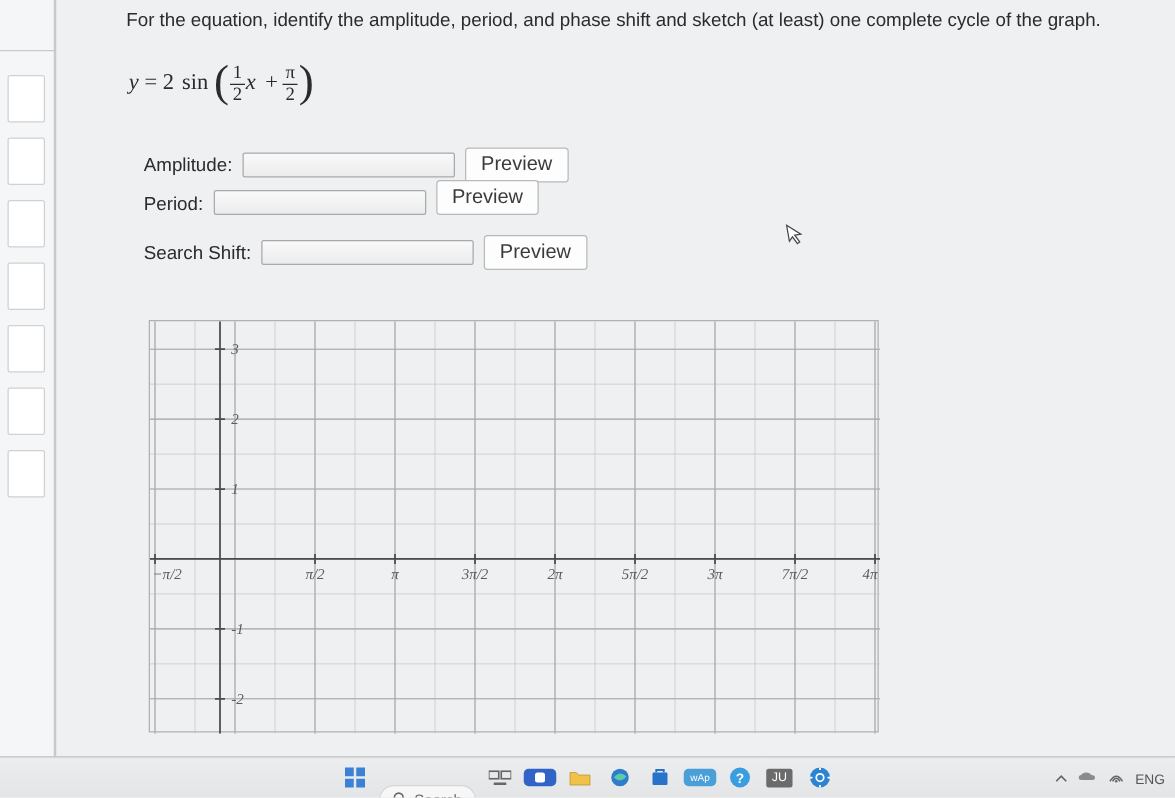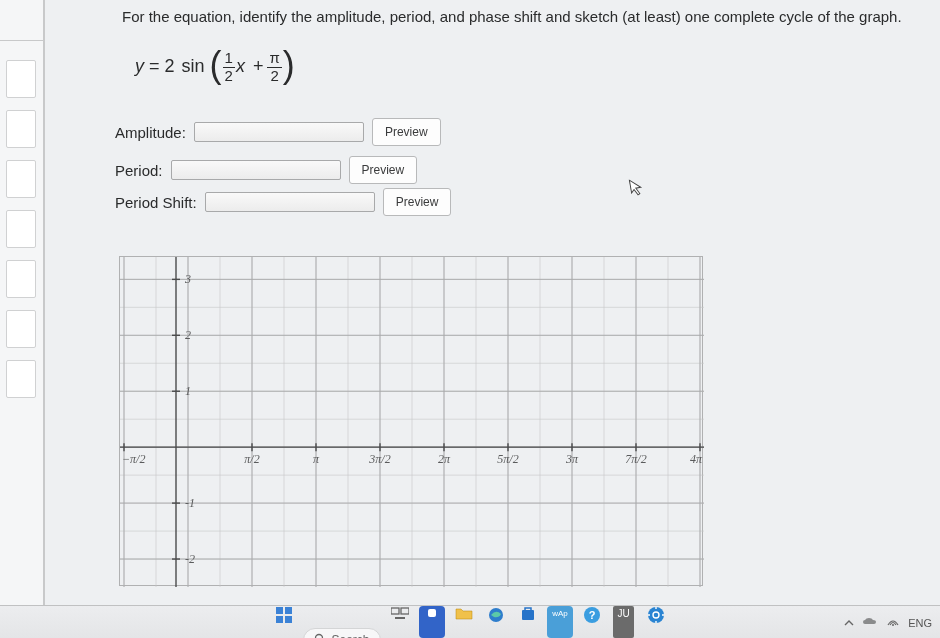--- a/index.html
+++ b/index.html
@@ -50,32 +50,32 @@
     .content-border {
       position: absolute;
       left: 54px;
       top: 0;
       width: 1px;
       height: 605px;
       background: #c0c1c2;
     }
     .question-text {
       position: absolute;
-      left: 77px;
+      left: 56px;
       top: 8px;
       font-size: 15px;
       color: #2a2b2c;
     }
     .equation {
       position: absolute;
-      left: 90px;
+      left: 58px;
       top: 46px;
       font-size: 18px;
       font-style: italic;
-      font-family: Liberation Sans, sans-serif;
+      font-family: Liberation Serif, serif;
       color: #2a2b2c;
     }
     .equation .paren {
       font-size: 36px;
       vertical-align: middle;
       font-style: normal;
       position: relative;
       top: -2px;
     }
     .equation .frac {
@@ -92,41 +92,41 @@
     .equation .ital { font-style: italic; }
 
     .form-row {
       position: absolute;
       left: 70px;
       display: flex;
       align-items: center;
       gap: 8px;
     }
     .form-row.amplitude { top: 118px; }
-    .form-row.period { top: 156px; }
+    .form-row.period { top: 144px; align-items: flex-end; }
     .form-row.phase { top: 188px; }
     .form-label {
       font-size: 15px;
       color: #2a2b2c;
     }
     .form-input {
       height: 20px;
       background: linear-gradient(#f9f9f9, #ececec);
       border: 1px solid #a8a9aa;
       border-radius: 2px;
       padding: 0 4px;
       font-size: 13px;
     }
     .preview-btn {
       height: 28px;
       padding: 0 12px;
       background: #fdfdfd;
       border: 1px solid #b8b9ba;
       border-radius: 3px;
-      font-size: 12px;
+      font-size: 16px;
       color: #3a3b3c;
       cursor: pointer;
     }
 
     .graph-area {
       position: absolute;
       left: 74px;
       top: 256px;
       width: 584px;
       height: 330px;
@@ -155,23 +155,24 @@
       align-items: center;
       justify-content: center;
     }
     .taskbar-center {
       display: flex;
       align-items: center;
       gap: 6px;
     }
     .taskbar-icon {
       width: 26px;
-      height: 32px;
+      height: 14px;
       border-radius: 4px;
       display: flex;
+      align-items: center;
       justify-content: center;
       font-size: 13px;
     }
     .win-icon svg { display: block; }
     .search-box {
       display: flex;
       align-items: center;
       gap: 5px;
       background: #f7f7f8;
       border: 1px solid #d4d5d6;
@@ -229,21 +230,21 @@
     <button class="preview-btn">Preview</button>
   </div>
 
   <div class="form-row period">
     <span class="form-label">Period:</span>
     <input class="form-input" style="width: 170px;" value="">
     <button class="preview-btn">Preview</button>
   </div>
 
   <div class="form-row phase">
-    <span class="form-label">Period Shift:</span>
+    <span class="form-label">Search Shift:</span>
     <input class="form-input" style="width: 170px;" value="">
     <button class="preview-btn">Preview</button>
   </div>
 
   <div class="graph-area">
     <svg width="584" height="330" id="graph-svg">
         <line x1="4" y1="0" x2="4" y2="330" stroke="#c6c7c8" stroke-width="0.6"></line>
         <line x1="36" y1="0" x2="36" y2="330" stroke="#c6c7c8" stroke-width="0.6"></line>
         <line x1="68" y1="0" x2="68" y2="330" stroke="#c6c7c8" stroke-width="0.6"></line>
         <line x1="100" y1="0" x2="100" y2="330" stroke="#c6c7c8" stroke-width="0.6"></line>

